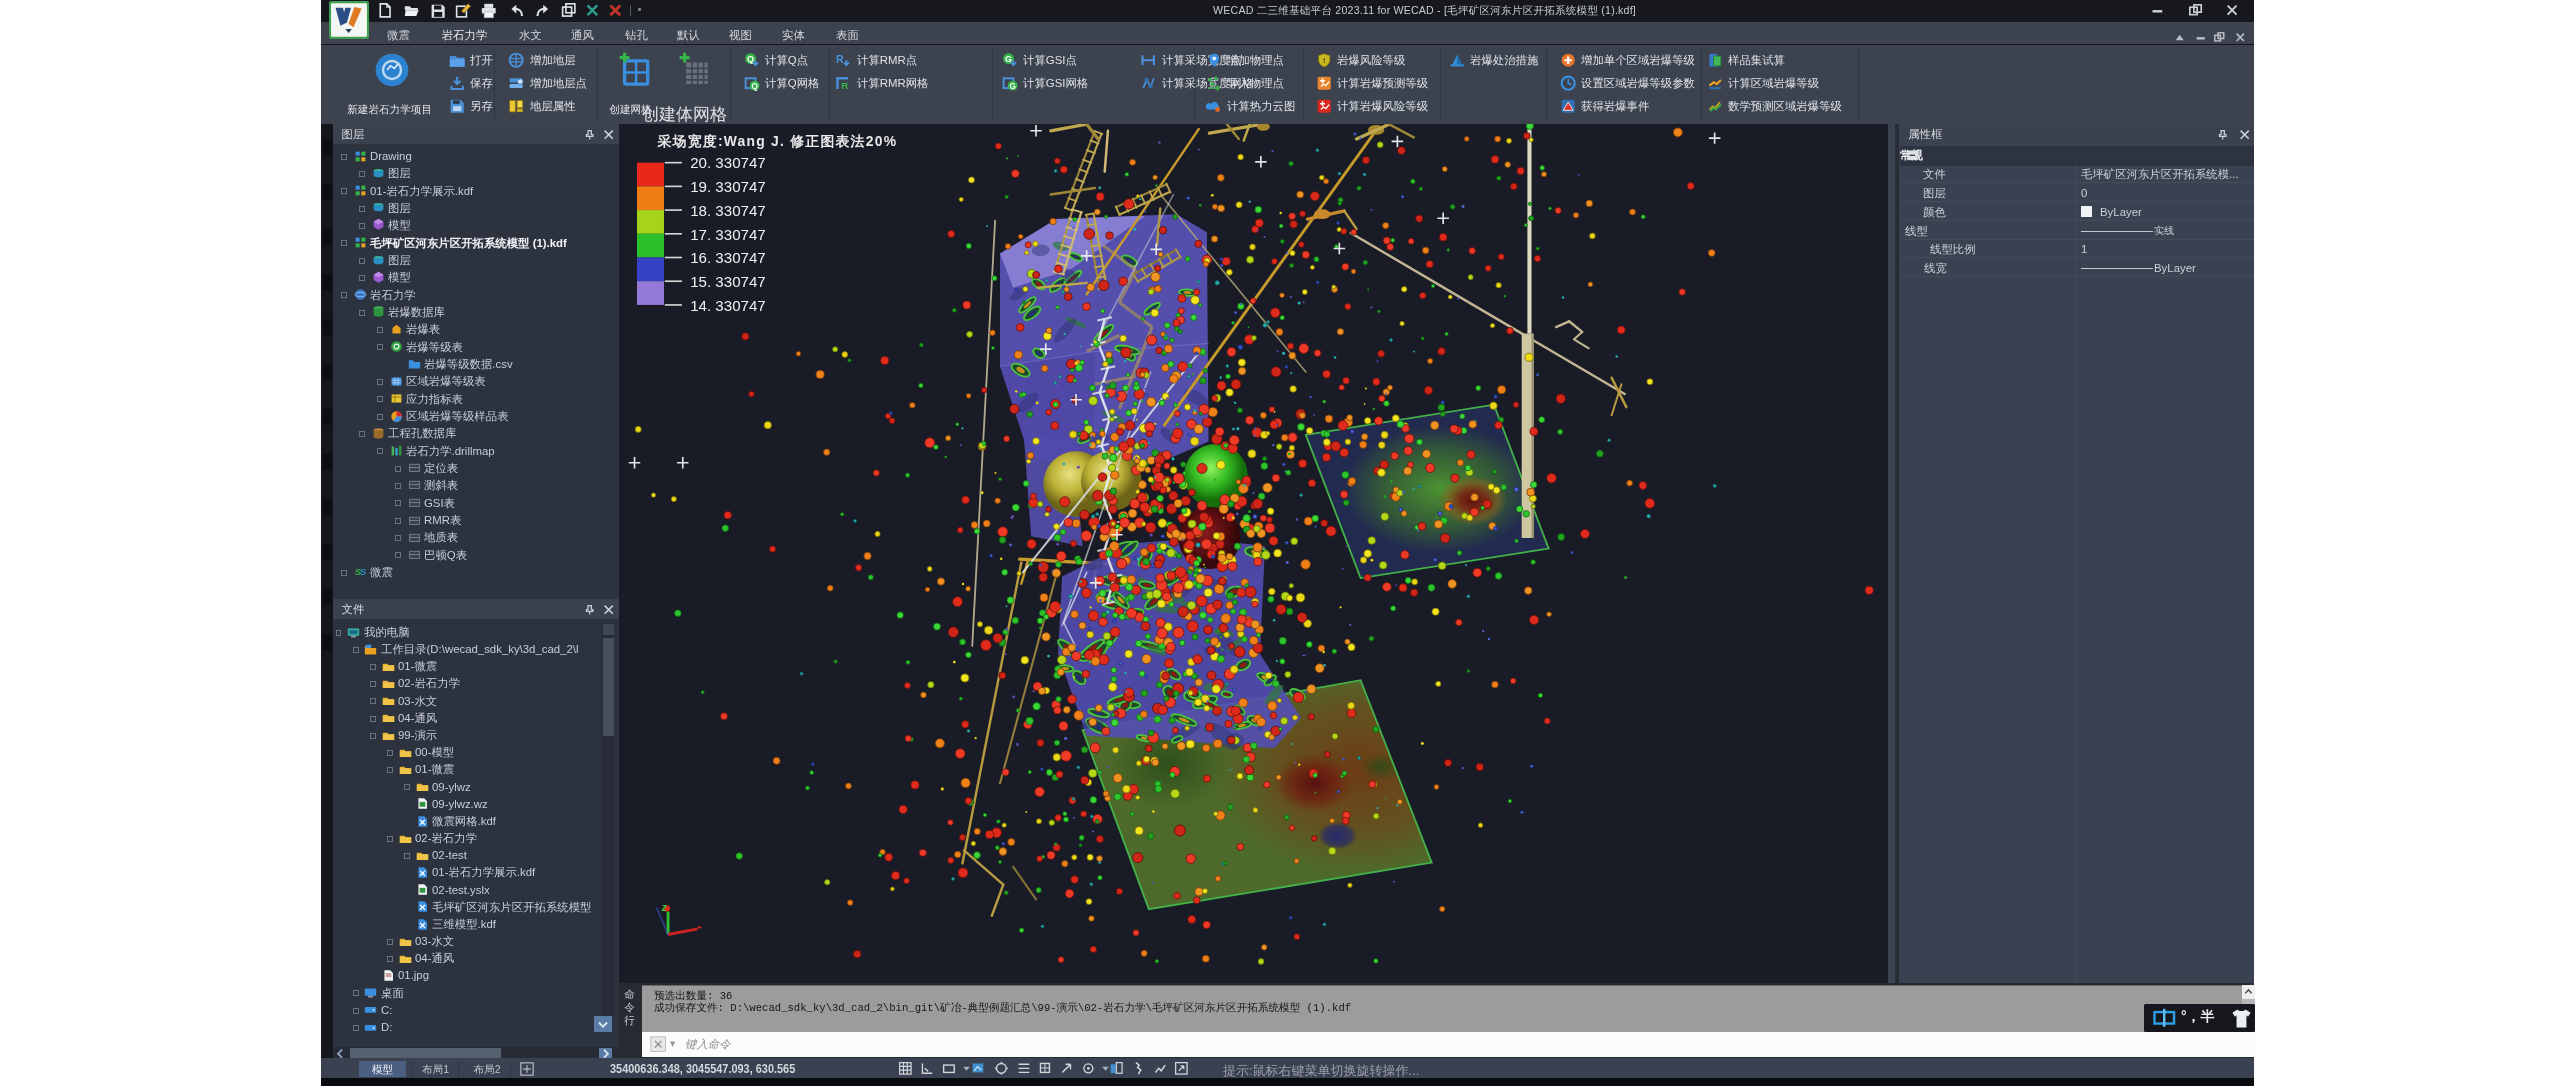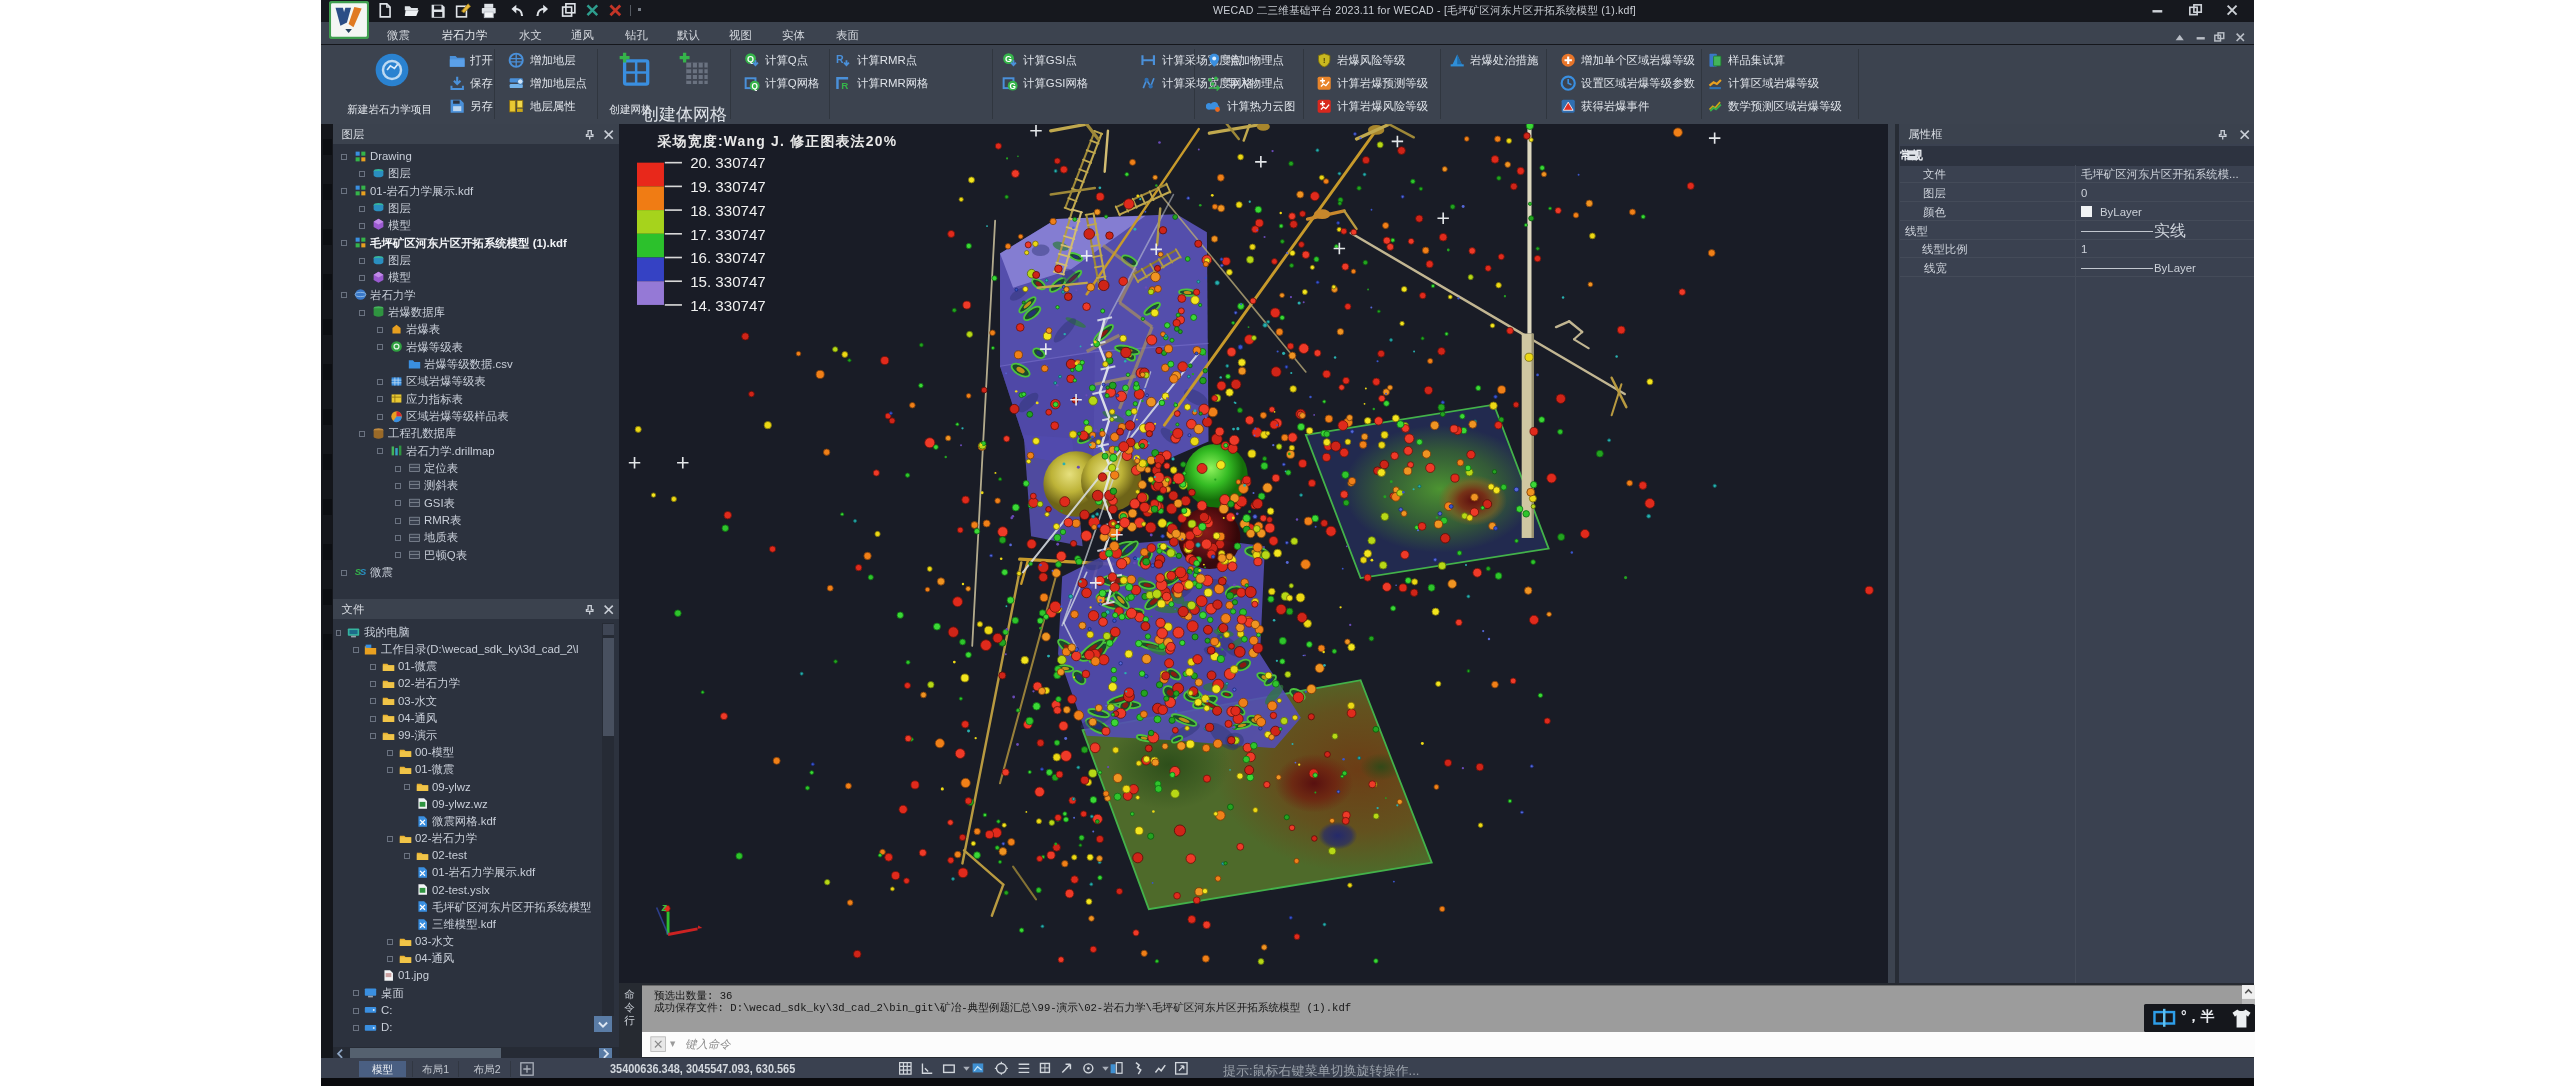--- a/index.html
+++ b/index.html
@@ -639,22 +639,22 @@
     </svg>
     <div class="prow abs" style="left:1579px;top:165px"><span style="margin-left:23px">文件</span></div>
     <div class="abs" style="left:1760px;top:165px;height:18px;line-height:18px;color:#ccd1d9;font-size:11.4px;white-space:nowrap">毛坪矿区河东片区开拓系统模...</div>
     <div class="prow abs" style="left:1579px;top:184px"><span style="margin-left:23px">图层</span></div>
     <div class="abs" style="left:1760px;top:184px;height:18px;line-height:18px;color:#ccd1d9;font-size:11.4px;white-space:nowrap">0</div>
     <div class="prow abs" style="left:1579px;top:203px"><span style="margin-left:23px">颜色</span></div>
     <div class="abs" style="left:1760px;top:206px;width:11.4px;height:11.4px;background:#f0f2f4"></div>
     <div class="abs" style="left:1779px;top:203px;height:18px;line-height:18px;color:#ccd1d9;font-size:11.4px">ByLayer</div>
     <div class="prow abs" style="left:1579px;top:222px"><span style="margin-left:5px">线型</span></div>
     <div class="abs" style="left:1760px;top:231px;width:72px;height:1.3px;background:#c2c7cf"></div>
-    <div class="abs" style="left:1833px;top:222px;height:18px;line-height:18px;color:#ccd1d9;font-size:16px">实线</div>
-    <div class="prow abs" style="left:1579px;top:240px"><span style="margin-left:22px">线型比例</span></div>
+    <div class="abs" style="left:1833px;top:222px;height:18px;line-height:18px;color:#ccd1d9;font-size:10px">实线</div>
+    <div class="prow abs" style="left:1579px;top:240px"><span style="margin-left:30px">线型比例</span></div>
     <div class="abs" style="left:1760px;top:240px;height:18px;line-height:18px;color:#ccd1d9;font-size:11.4px;white-space:nowrap">1</div>
     <div class="prow abs" style="left:1579px;top:259px"><span style="margin-left:24px">线宽</span></div>
     <div class="abs" style="left:1760px;top:268px;width:72px;height:1.3px;background:#c2c7cf"></div>
     <div class="abs" style="left:1833px;top:259px;height:18px;line-height:18px;color:#ccd1d9;font-size:11.4px">ByLayer</div>
     <div class="abs" style="left:1754px;top:165px;width:0.8px;height:818px;background:#444b59"></div>
     <div class="abs" style="left:1538px;top:438px;width:27px;height:231px;background:#3a4149;border:0.8px solid #4a525e;border-radius:4.1px"></div>
     <svg class="ic" style="left:1542px;top:442px" width="19.6" height="19.6" viewBox="0 0 24 24">
       <rect x="4" y="4" width="13" height="13" fill="none" stroke="#8a93a2" stroke-width="1.8"></rect>
       <path d="M17 10 h6 M10 17 v6" stroke="#8a93a2" stroke-width="1.8"></path>
     </svg>

